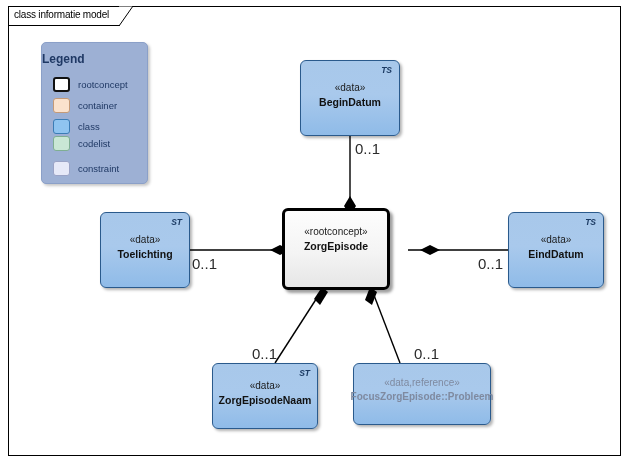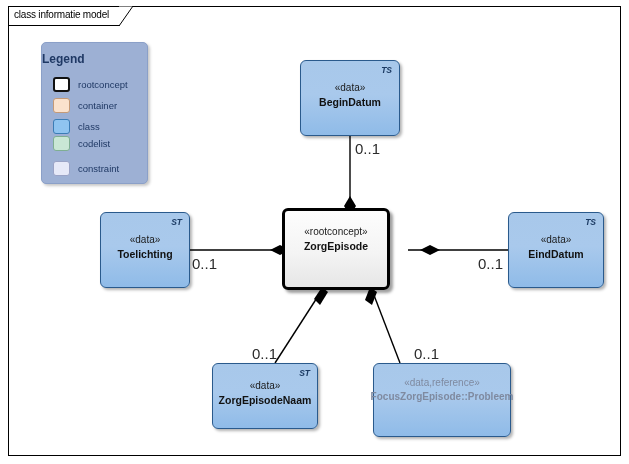--- a/index.html
+++ b/index.html
@@ -267,21 +267,21 @@
   </div>
 
   <div class="uml-box box-data" style="left:212px; top:363px; width:106px; height:66px;">
     <div class="inner">
       <div class="corner-tag">ST</div>
       <div class="stereotype" style="margin-top:16px;">«data»</div>
       <div class="classname">ZorgEpisodeNaam</div>
     </div>
   </div>
 
-  <div class="uml-box box-data box-ref" style="left:373px; top:363px; width:138px; height:74px;">
+  <div class="uml-box box-data box-ref" style="left:353px; top:363px; width:138px; height:62px;">
     <div class="inner">
       <div class="corner-tag"></div>
       <div class="stereotype" style="margin-top:13px;">«data,reference»</div>
       <div class="classname" style="font-size:10px;">FocusZorgEpisode::Probleem</div>
     </div>
   </div>
 
 </div>
 
 </body></html>

